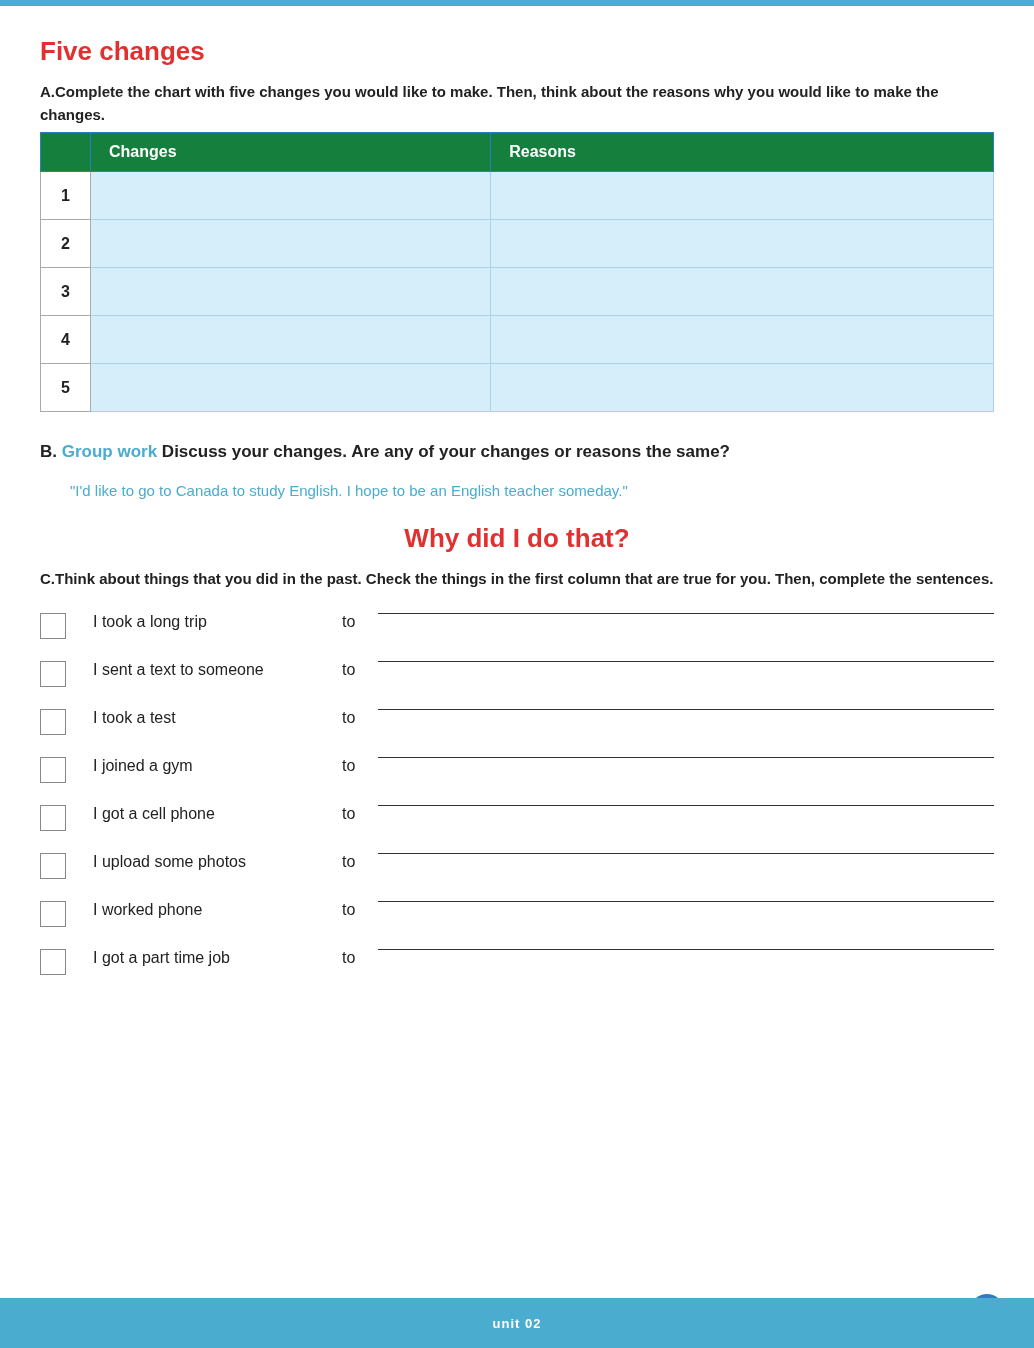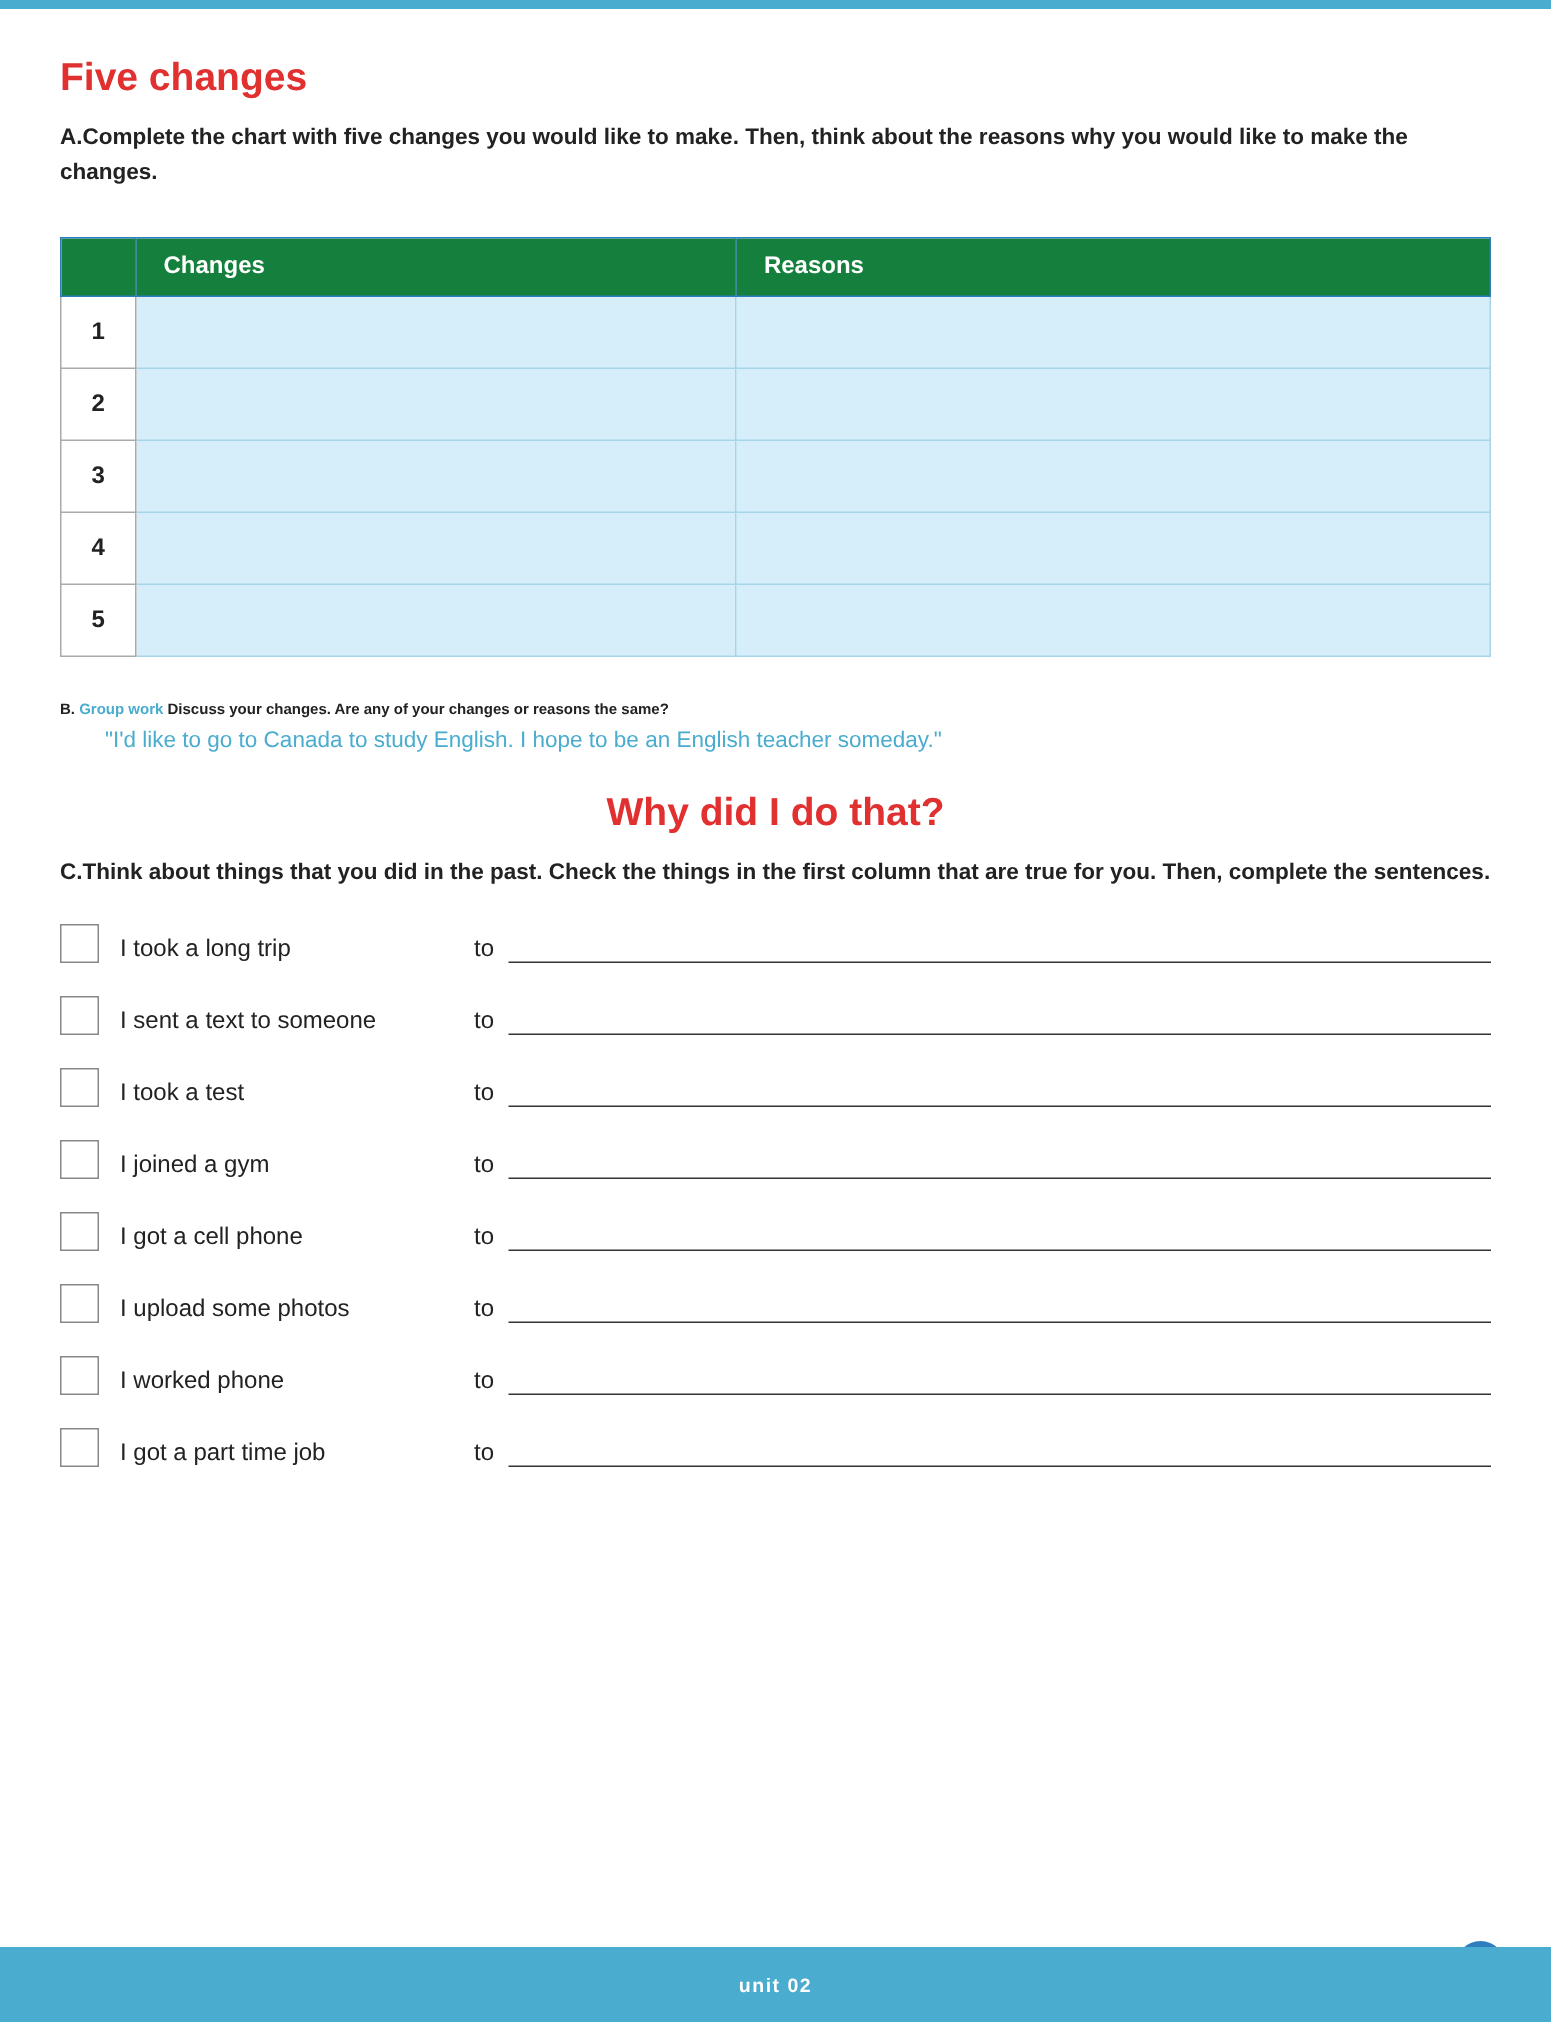--- a/index.html
+++ b/index.html
@@ -31,21 +31,21 @@
       font-size: 26px;
       font-weight: bold;
       color: #e03030;
       margin-bottom: 14px;
     }
 
     .instruction-text {
       font-size: 15px;
       font-weight: bold;
       color: #222;
-      margin-bottom: 32px;
+      margin-bottom: 6px;
       line-height: 1.5;
     }
 
     
     .changes-table {
       width: 100%;
       border-collapse: collapse;
       margin-bottom: 30px;
       border: 1px solid #aaa;
     }
@@ -89,24 +89,24 @@
     .changes-table tbody tr td.reasons-cell {
       background: #d6eef9;
     }
 
     
     .section-b {
       margin-bottom: 24px;
     }
 
     .section-b .b-label {
-      font-size: 10px;
-      font-weight: bold;
-      color: #222;
-      margin-bottom: 6px;
+      font-size: 17px;
+      font-weight: bold;
+      color: #222;
+      margin-bottom: 20px;
     }
 
     .example-quote {
       color: #4aacce;
       font-style: normal;
       font-size: 15px;
       margin-left: 30px;
       margin-top: 6px;
     }
 
@@ -129,23 +129,23 @@
     }
 
     
     .checklist {
       list-style: none;
       margin-bottom: 20px;
     }
 
     .checklist-item {
       display: flex;
-      align-items: flex-end;
+      align-items: flex-start;
       margin-bottom: 22px;
-      gap: 0;
+      gap: 13px;
     }
 
     .checkbox {
       width: 26px;
       height: 26px;
       border: 1.5px solid #888;
       background: #fff;
       flex-shrink: 0;
       margin-right: 14px;
     }

